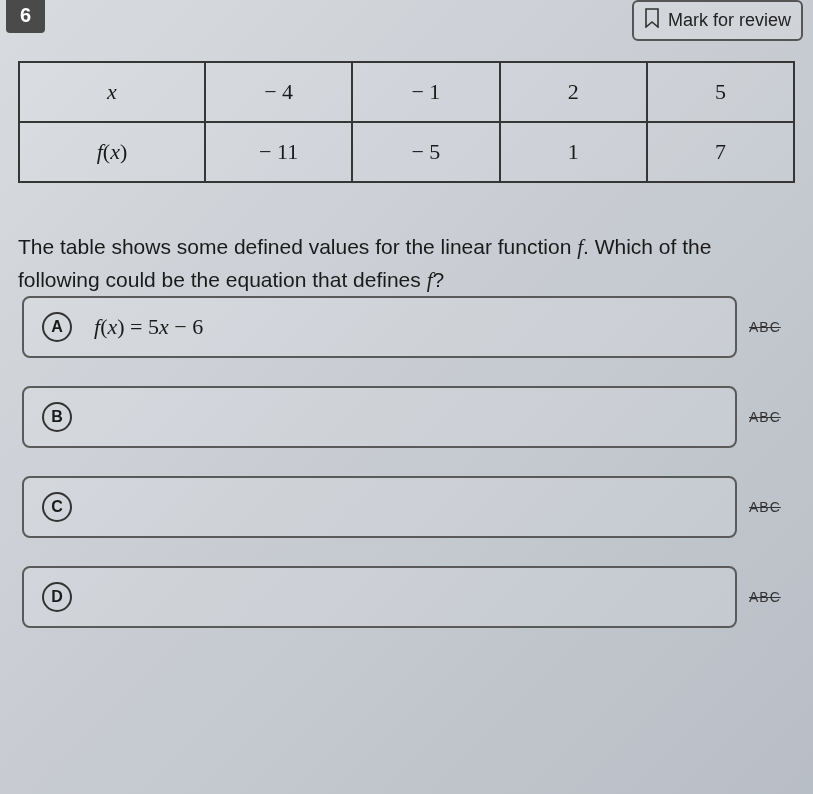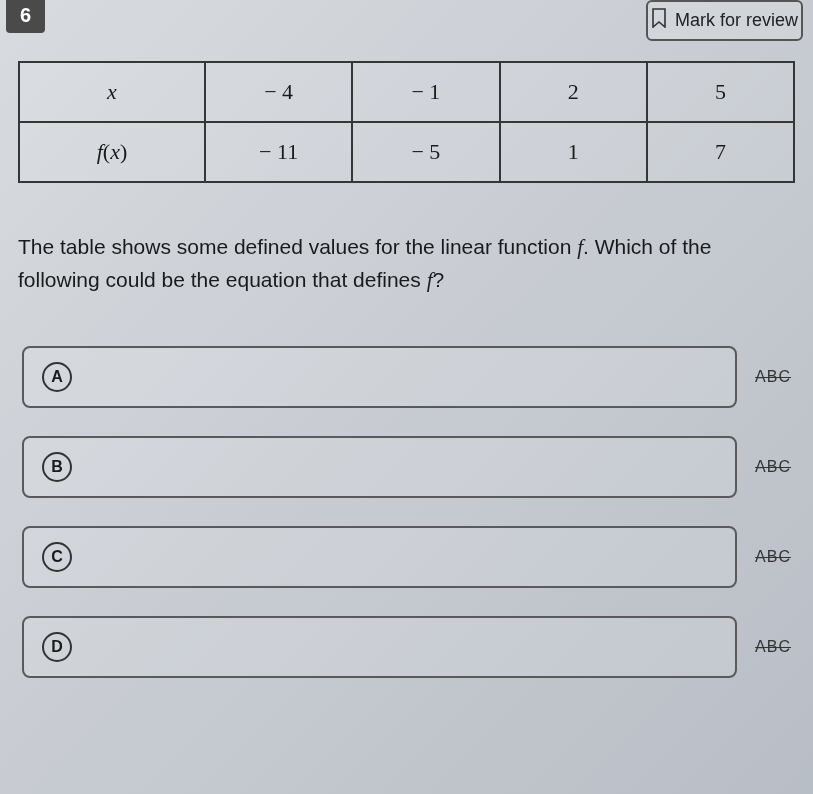--- a/index.html
+++ b/index.html
@@ -24,21 +24,21 @@
       font-weight: bold;
       font-size: 20px;
       padding: 4px 14px 6px 14px;
       border-radius: 0 0 4px 4px;
       margin-left: 6px;
       font-family: Arial, sans-serif;
     }
     .mark-review {
       border: 2px solid #555;
       border-radius: 6px;
-      padding: 6px 3px;
+      padding: 6px 10px;
       display: flex;
       align-items: center;
       gap: 8px;
       font-size: 18px;
       font-family: Arial, sans-serif;
       color: #222;
       margin-right: 10px;
       background: rgba(255,255,255,0.15);
     }
     .mark-review svg { width: 16px; height: 20px; }
@@ -54,21 +54,20 @@
       text-align: center;
       padding: 16px 8px;
       font-size: 22px;
       font-family: 'Times New Roman', serif;
     }
     .data-table td:first-child { width: 24%; font-style: italic; }
     .data-table td { width: 19%; }
     .prompt {
       font-size: 21px;
       line-height: 1.55;
-      margin-bottom: 50px;
       font-family: Arial, sans-serif;
       color: #1a1a1a;
     }
     .prompt .fvar { font-style: italic; font-family: 'Times New Roman', serif; }
     .options { display: flex; flex-direction: column; gap: 28px; padding: 0 4px; }
     .option-row { display: flex; align-items: center; gap: 12px; }
     .option-card {
       flex: 1;
       border: 2px solid #5a5a5a;
       border-radius: 8px;
@@ -86,26 +85,26 @@
       display: flex; align-items: center; justify-content: center;
       font-weight: bold;
       font-family: Arial, sans-serif;
       font-size: 16px;
       flex-shrink: 0;
     }
     .option-eq { font-family: 'Times New Roman', serif; font-style: italic; font-size: 22px; }
     .option-eq .op { font-style: normal; }
     .strike-label {
       font-family: Arial, sans-serif;
-      font-size: 16px;
+      font-size: 14px;
       letter-spacing: 1px;
       text-decoration: line-through;
       color: #333;
       width: 42px;
-      text-align: right;
+      text-align: left;
     }
     .fx-label .paren { font-style: normal; }
   </style>
 </head>
 <body>
 
 <div class="header">
   <div class="qnum-box">6</div>
   <div class="mark-review">
     <span>
@@ -139,20 +138,21 @@
 
   <p class="prompt">
     <span>The table shows some defined values for the linear function </span><span class="fvar">f</span><span>. Which of the following could be the equation that defines </span><span class="fvar">f</span><span>?</span>
   </p>
 
   <div class="options">
 
     <div class="option-row">
       <div class="option-card">
         <div class="option-letter">A</div>
+        <div class="option-eq">f<span class="op">(</span>x<span class="op">)</span> <span class="op">=</span> <span class="op">5</span>x <span class="op">− 6</span></div>
       </div>
       <div class="strike-label">ABC</div>
     </div>
 
     <div class="option-row">
       <div class="option-card">
         <div class="option-letter">B</div>
       </div>
       <div class="strike-label">ABC</div>
     </div>

